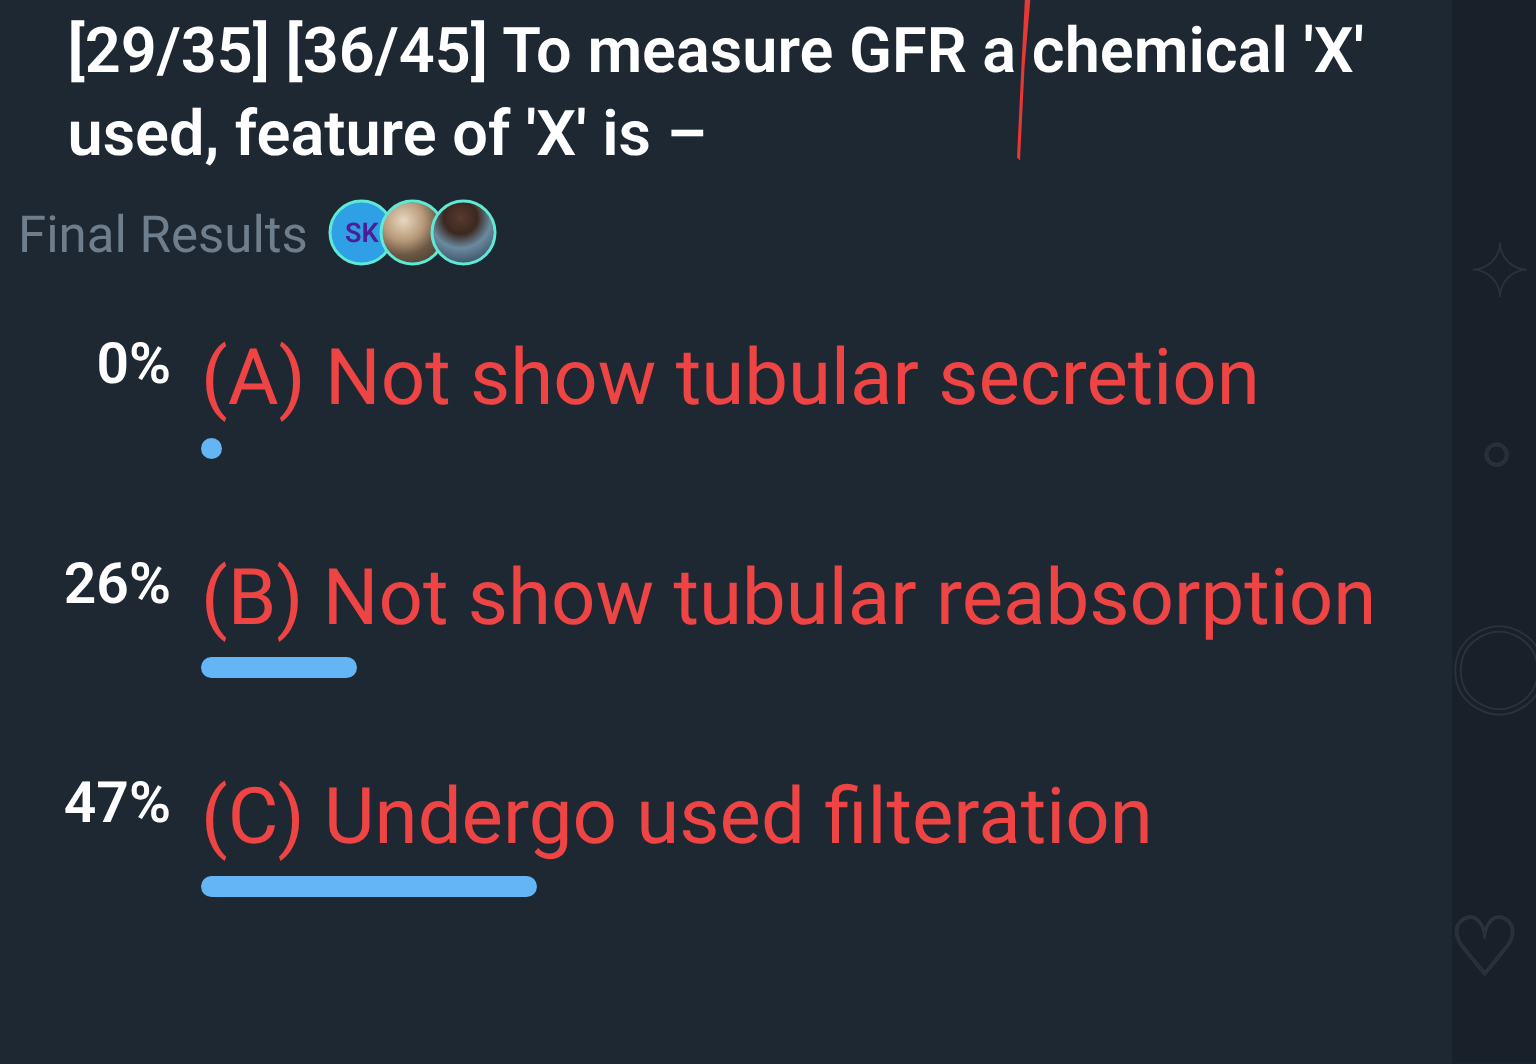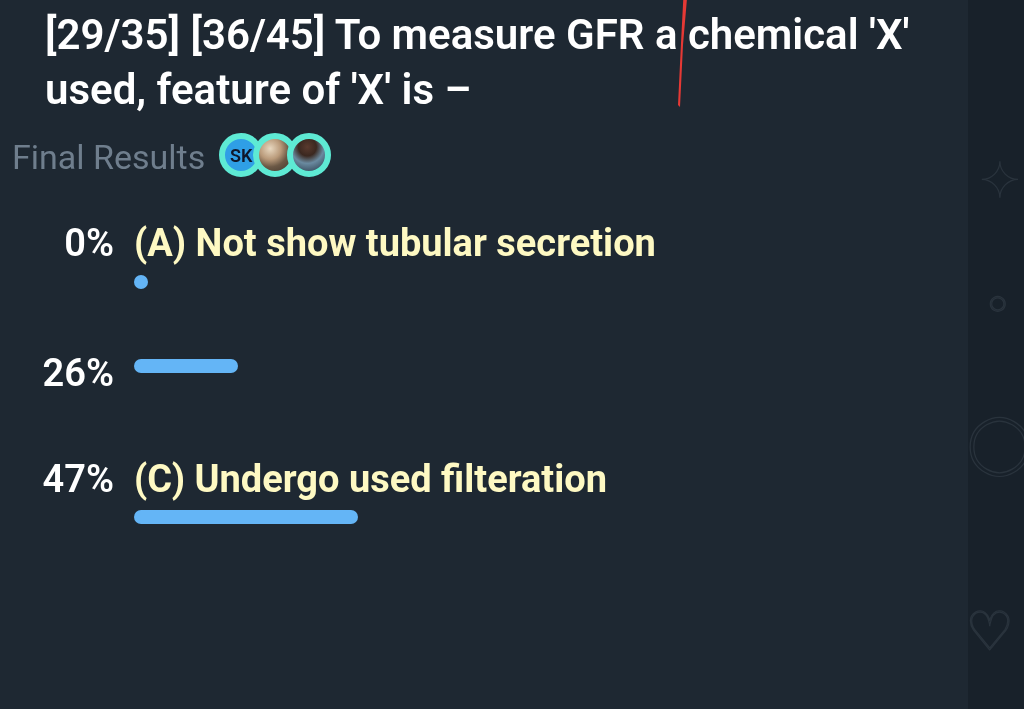--- a/index.html
+++ b/index.html
@@ -51,28 +51,28 @@
       color: #6f7e8d;
     }
     .avatars-row {
       display: flex;
       align-items: center;
     }
     .avatar {
       width: 44px;
       height: 44px;
       border-radius: 50%;
-      border: 6px solid #5eead4;
+      border: 2px solid #5eead4;
       margin-left: -10px;
       display: flex;
       align-items: center;
       justify-content: center;
       font-size: 18px;
       font-weight: 600;
-      color: #0f172a;
+      color: #4c1d95;
       background-size: cover;
       background-position: center;
     }
     .avatar:first-child {
       margin-left: 0;
     }
     .avatar-sk {
       background: #2f9fe6;
     }
     .avatar-user2 {
@@ -96,23 +96,23 @@
       font-weight: 600;
       color: #ffffff;
       text-align: right;
       padding-right: 20px;
       flex-shrink: 0;
     }
     .option-body {
       flex: 1;
     }
     .option-text {
-      font-size: 38px;
-      font-weight: 700;
-      color: #fef9c3;
+      font-size: 52px;
+      font-weight: 400;
+      color: #ef4444;
       line-height: 1.2;
     }
     .option-bar-wrap {
       margin-top: 8px;
       height: 14px;
       width: 750px;
       position: relative;
     }
     .option-bar {
       height: 14px;
@@ -190,20 +190,21 @@
         <div class="option-text">(A) Not show tubular secretion</div>
         <div class="option-bar-wrap">
           <div class="option-bar" style="width:14px"></div>
         </div>
       </div>
     </div>
 
     <div class="option-row">
       <div class="option-percent">26%</div>
       <div class="option-body">
+        <div class="option-text">(B) Not show tubular reabsorption</div>
         <div class="option-bar-wrap">
           <div class="option-bar" style="width:104px"></div>
         </div>
       </div>
     </div>
 
     <div class="option-row">
       <div class="option-percent">47%</div>
       <div class="option-body">
         <div class="option-text">(C) Undergo used filteration</div>

